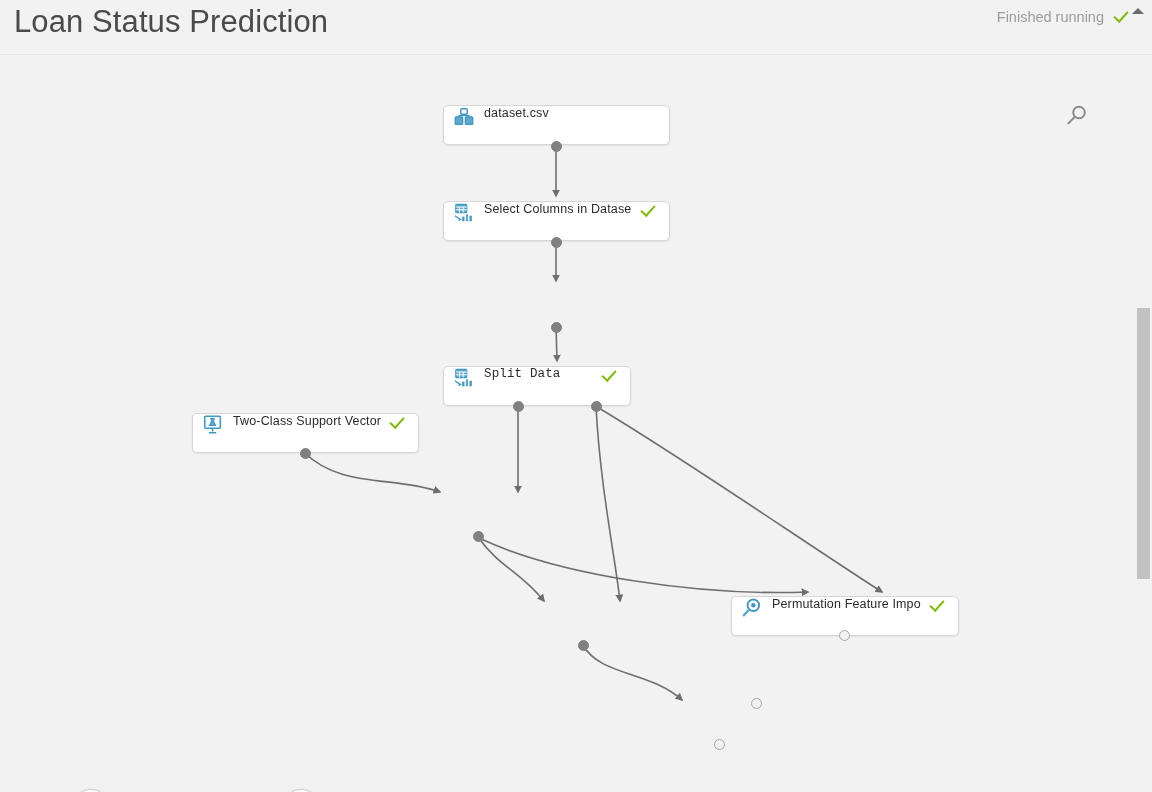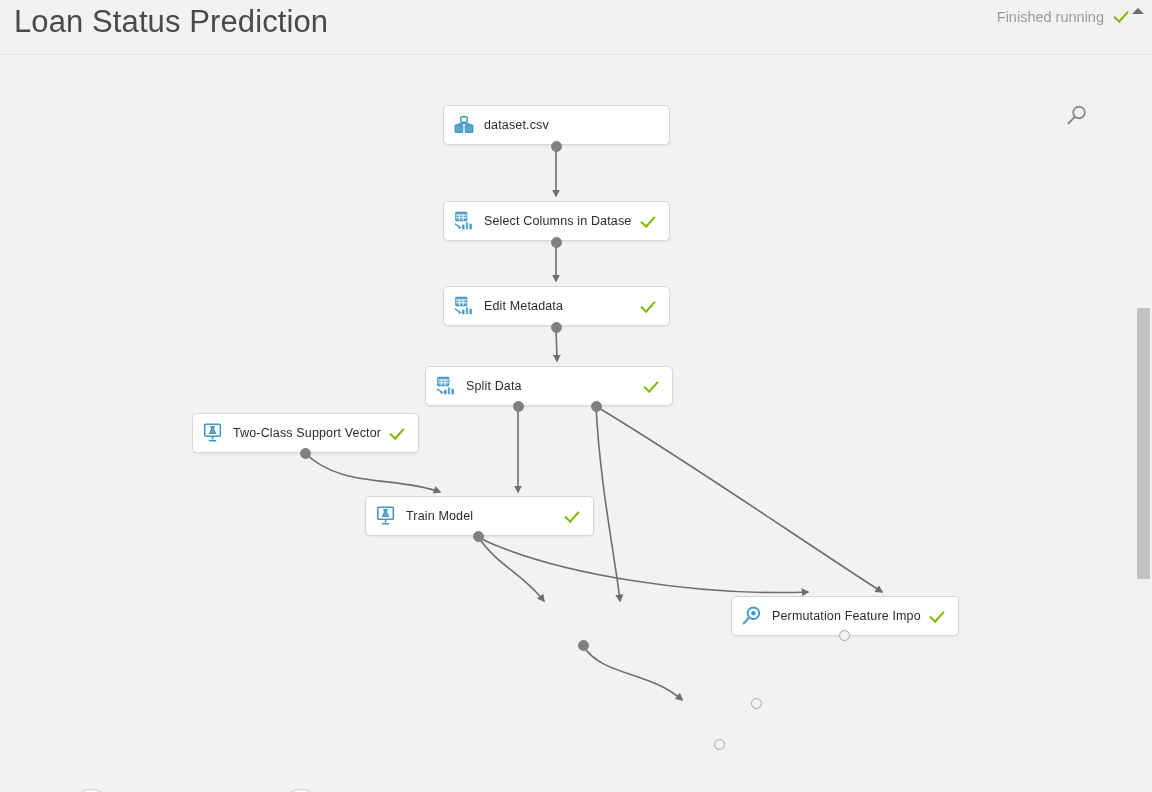--- a/index.html
+++ b/index.html
@@ -86,21 +86,21 @@
 
   
   .node {
     position: absolute;
     height: 40px;
     background: #ffffff;
     border: 1px solid #d6d6d6;
     border-radius: 5px;
     box-sizing: border-box;
     display: flex;
-    align-items: center;
+    align-items: flex-start;
     padding-left: 9px;
     padding-right: 12px;
     box-shadow: 0 1px 2px rgba(0,0,0,.07);
     cursor: pointer;
   }
   .node-icon {
     width: 22px;
     height: 22px;
     flex: 0 0 22px;
     margin-right: 9px;
@@ -249,69 +249,48 @@
       <path d="M2 15 L8 19 L6 20" stroke="#3f97c4" stroke-width="1.6" fill="none"></path>
       <rect x="10" y="16" width="2.5" height="5" fill="#3f97c4"></rect>
       <rect x="14" y="13.5" width="2.5" height="7.5" fill="#5fa8cc"></rect>
       <rect x="18" y="15" width="2.5" height="6" fill="#3f97c4"></rect>
     </svg>
     <span class="node-label">Select Columns in Dataset</span>
     <span class="check-mark node-check"></span>
   </div>
   <div class="port filled" style="left:551px; top:181px;"></div>
 
-  <div class="node" style="left:443px; top:230px; width:227px;">
+  <div class="port filled" style="left:551px; top:266px;"></div>
+
+  <div class="node" style="left:443px; top:310px; width:188px;font-family:Liberation Mono, monospace;">
     <svg class="node-icon" viewBox="0 0 24 24">
       <rect x="3" y="2.5" width="12" height="9" rx="1" fill="#5fa8cc" stroke="#3f97c4" stroke-width="1.3"></rect>
       <path d="M3 5.5 H15 M7 5.5 V11.5 M11 5.5 V11.5 M3 8.5 H15" stroke="#ffffff" stroke-width="1.1"></path>
       <path d="M2 15 L8 19 L6 20" stroke="#3f97c4" stroke-width="1.6" fill="none"></path>
       <rect x="10" y="16" width="2.5" height="5" fill="#3f97c4"></rect>
       <rect x="14" y="13.5" width="2.5" height="7.5" fill="#5fa8cc"></rect>
       <rect x="18" y="15" width="2.5" height="6" fill="#3f97c4"></rect>
     </svg>
-    <span class="node-label">Edit Metadata</span>
-    <span class="check-mark node-check"></span>
-  </div>
-  <div class="port filled" style="left:551px; top:266px;"></div>
-
-  <div class="node" style="left:425px; top:310px; width:248px;">
-    <svg class="node-icon" viewBox="0 0 24 24">
-      <rect x="3" y="2.5" width="12" height="9" rx="1" fill="#5fa8cc" stroke="#3f97c4" stroke-width="1.3"></rect>
-      <path d="M3 5.5 H15 M7 5.5 V11.5 M11 5.5 V11.5 M3 8.5 H15" stroke="#ffffff" stroke-width="1.1"></path>
-      <path d="M2 15 L8 19 L6 20" stroke="#3f97c4" stroke-width="1.6" fill="none"></path>
-      <rect x="10" y="16" width="2.5" height="5" fill="#3f97c4"></rect>
-      <rect x="14" y="13.5" width="2.5" height="7.5" fill="#5fa8cc"></rect>
-      <rect x="18" y="15" width="2.5" height="6" fill="#3f97c4"></rect>
-    </svg>
     <span class="node-label">Split Data</span>
     <span class="check-mark node-check"></span>
   </div>
   <div class="port filled" style="left:513px; top:345px;"></div>
   <div class="port filled" style="left:591px; top:345px;"></div>
 
   <div class="node" style="left:192px; top:357px; width:227px;">
     <svg class="node-icon" viewBox="0 0 24 24">
       <rect x="3" y="2.5" width="17" height="13" rx="1" fill="#ffffff" stroke="#3f97c4" stroke-width="1.7"></rect>
       <path d="M9 5 H14 M10.2 5 V8.2 L8.3 12.6 H14.7 L12.8 8.2 V5" fill="#5fa8cc" stroke="#3f97c4" stroke-width="1.2"></path>
       <path d="M11.5 15.5 V19 M7.5 20.5 H15.5" stroke="#3f97c4" stroke-width="1.7"></path>
     </svg>
     <span class="node-label">Two-Class Support Vector ...</span>
     <span class="check-mark node-check"></span>
   </div>
   <div class="port filled" style="left:300px; top:392px;"></div>
 
-  <div class="node" style="left:365px; top:440px; width:229px;">
-    <svg class="node-icon" viewBox="0 0 24 24">
-      <rect x="3" y="2.5" width="17" height="13" rx="1" fill="#ffffff" stroke="#3f97c4" stroke-width="1.7"></rect>
-      <path d="M9 5 H14 M10.2 5 V8.2 L8.3 12.6 H14.7 L12.8 8.2 V5" fill="#5fa8cc" stroke="#3f97c4" stroke-width="1.2"></path>
-      <path d="M11.5 15.5 V19 M7.5 20.5 H15.5" stroke="#3f97c4" stroke-width="1.7"></path>
-    </svg>
-    <span class="node-label">Train Model</span>
-    <span class="check-mark node-check"></span>
-  </div>
   <div class="port filled" style="left:473px; top:475px;"></div>
 
   <div class="port filled" style="left:578px; top:584px;"></div>
 
   <div class="node" style="left:731px; top:540px; width:228px;">
     <svg class="node-icon" viewBox="0 0 24 24">
       <circle cx="13.5" cy="9" r="6.3" fill="none" stroke="#3f97c4" stroke-width="2"></circle>
       <circle cx="13.5" cy="9" r="2.4" fill="#3f97c4"></circle>
       <path d="M9 13.5 L3 20" stroke="#5fa8cc" stroke-width="2.6" stroke-linecap="round"></path>
     </svg>

